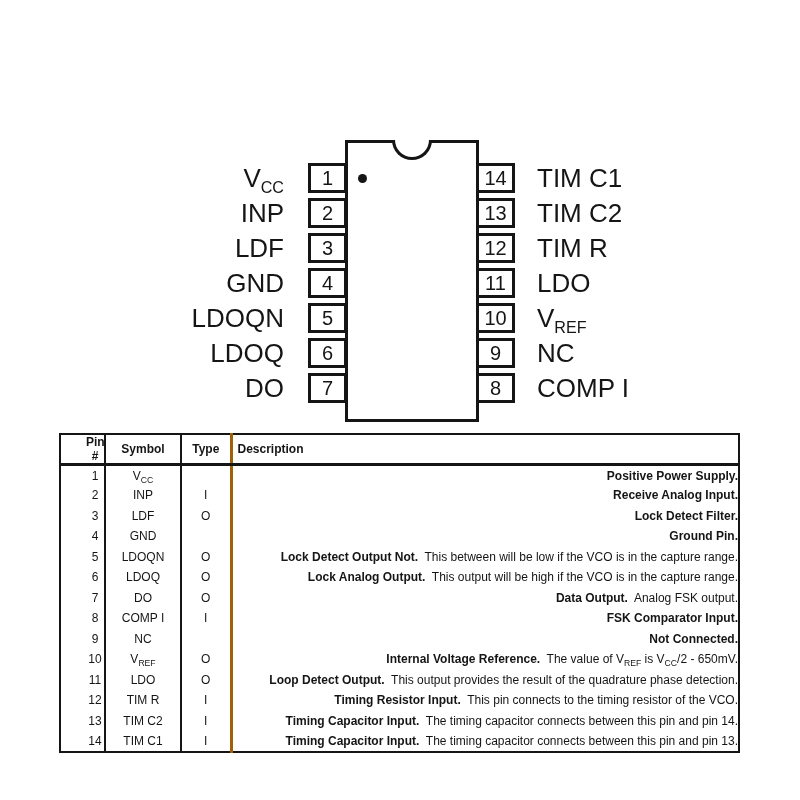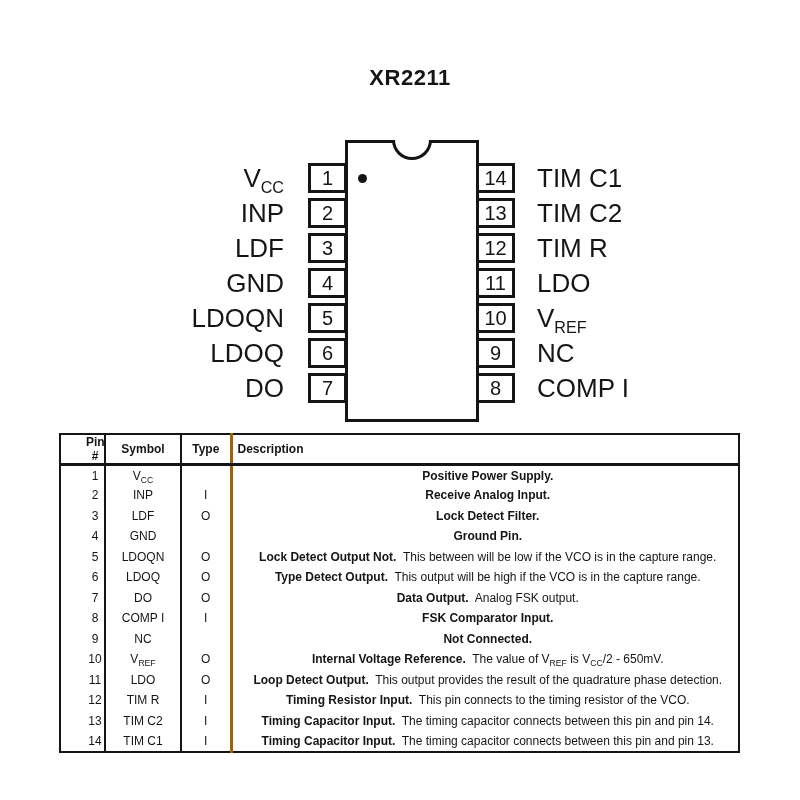--- a/index.html
+++ b/index.html
@@ -27,32 +27,31 @@
   .pin-label.right{left:537px;text-align:left;}
 
   
   .pin-table{position:absolute;left:59px;top:433px;width:681px;border-collapse:collapse;table-layout:fixed;border:2px solid #151515;background:#ffffff;}
   .pin-table th,.pin-table td{border-left:2px solid #151515;padding:0;font-size:12px;vertical-align:middle;overflow:hidden;}
   .pin-table th:first-child,.pin-table td:first-child{border-left:none;padding-left:25px;}
   .pin-table th.c-desc,.pin-table td.c-desc{border-left:3px solid #a16207;}
   .pin-table thead th{border-bottom:3px solid #151515;font-weight:bold;height:23px;}
   .pin-table tbody tr{height:20.5px;}
   .c-pin,.c-sym,.c-type{text-align:center;}
-  .c-desc{text-align:center;padding-left:5px !important;white-space:pre-wrap;}
+  .c-desc{text-align:right;padding-left:5px !important;white-space:pre-wrap;}
   .c-desc b{font-weight:bold;}
   .pin-table sub{font-size:0.72em;line-height:0;}
   th.c-desc{padding-left:5px !important;text-align:left;}
 </style>
 </head>
 <body>
 
 <div class="page">
 
   <div class="title-block">
-    <div class="title-line1">XR2211</div>
   </div>
 
   <div class="chip-body">
     <div class="chip-notch"></div>
     <div class="pin1-dot"></div>
   </div>
 
   <div class="pin-box left" style="top:163px">
       <span class="pin-num">1</span>
     </div>
@@ -156,21 +155,21 @@
       <tr>
         <td class="c-pin">5</td>
         <td class="c-sym"><span>LDOQN</span><sub></sub></td>
         <td class="c-type">O</td>
         <td class="c-desc"><b>Lock Detect Output Not.</b><span>  This between will be low if the VCO is in the capture range.</span><sub></sub><span></span><sub></sub><span></span></td>
       </tr>
       <tr>
         <td class="c-pin">6</td>
         <td class="c-sym"><span>LDOQ</span><sub></sub></td>
         <td class="c-type">O</td>
-        <td class="c-desc"><b>Type Detect Output.</b><span>  This output will be high if the VCO is in the capture range.</span><sub></sub><span></span><sub></sub><span></span></td>
+        <td class="c-desc"><b>Lock Analog Output.</b><span>  This output will be high if the VCO is in the capture range.</span><sub></sub><span></span><sub></sub><span></span></td>
       </tr>
       <tr>
         <td class="c-pin">7</td>
         <td class="c-sym"><span>DO</span><sub></sub></td>
         <td class="c-type">O</td>
         <td class="c-desc"><b>Data Output.</b><span>  Analog FSK output.</span><sub></sub><span></span><sub></sub><span></span></td>
       </tr>
       <tr>
         <td class="c-pin">8</td>
         <td class="c-sym"><span>COMP I</span><sub></sub></td>

